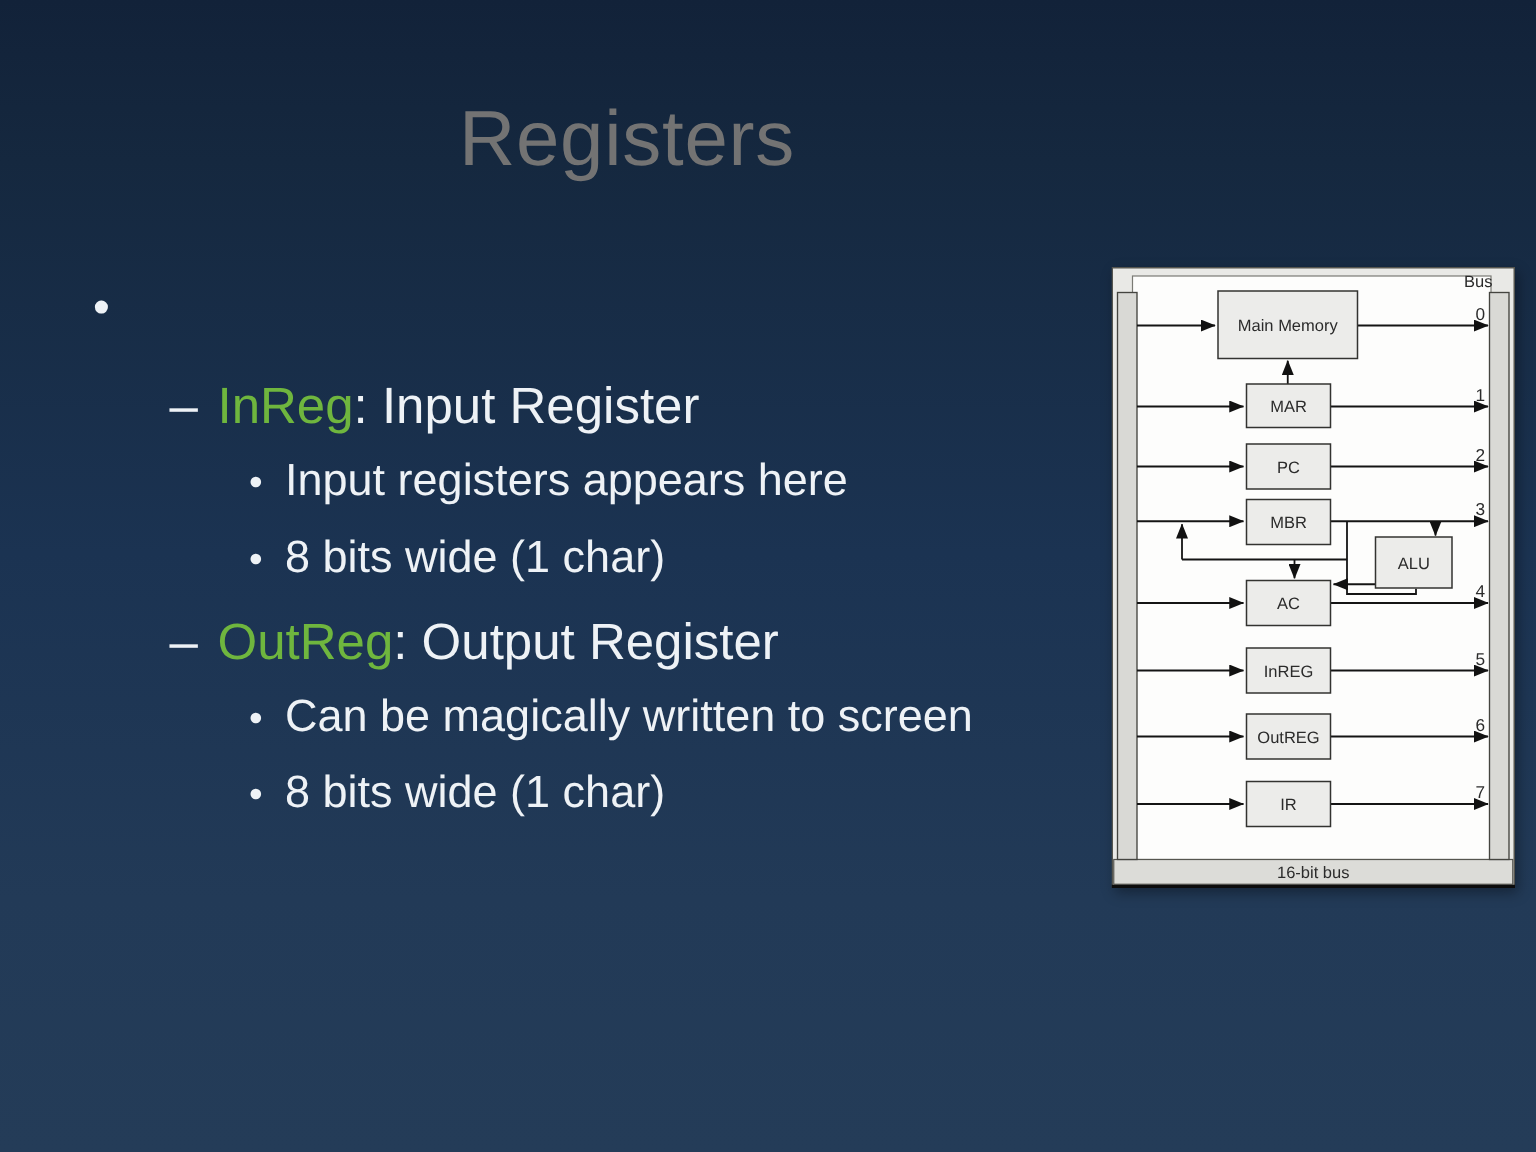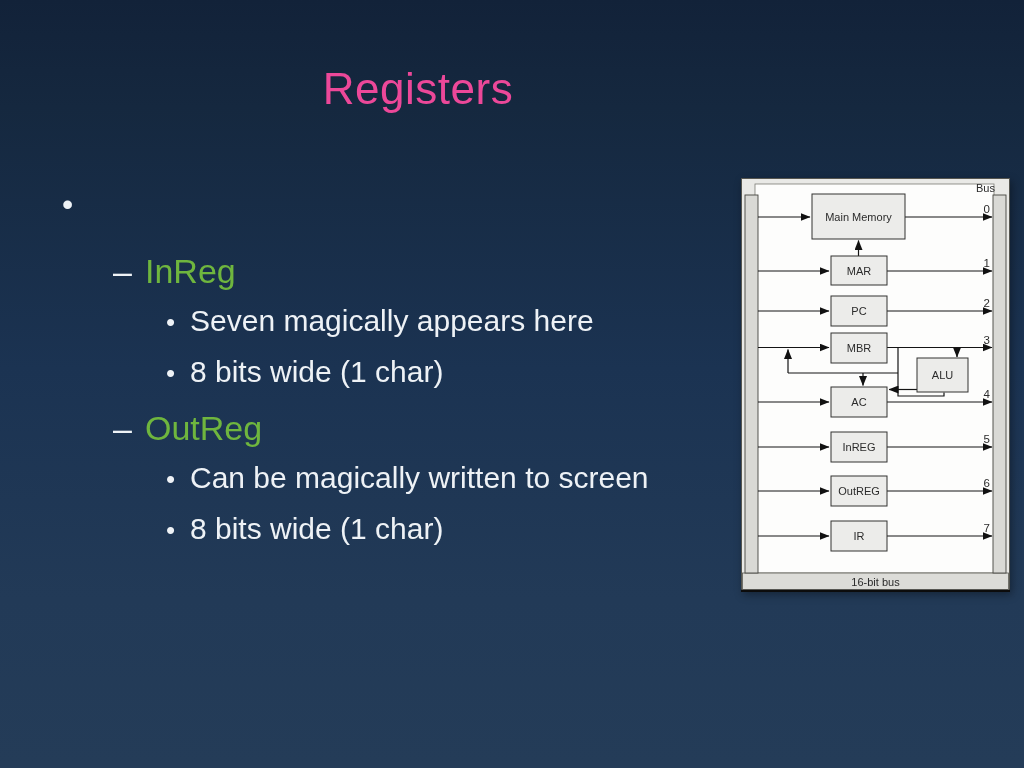--- a/index.html
+++ b/index.html
@@ -3,22 +3,22 @@
 <meta charset="utf-8">
 <style>
   html, body { margin:0; padding:0; }
   body {
     width:1024px; height:768px; overflow:hidden; position:relative;
     background: linear-gradient(180deg, #122239 0%, #15283f 14%, #1b3352 48%, #223a57 78%, #243c58 100%);
     font-family:"Liberation Sans", sans-serif;
   }
   .title {
     position:absolute; top:64px; left:0; width:836px;
-    text-align:center; font-size:44px; font-weight:400; line-height:1.15;
-    color:#ec4899; margin:0; letter-spacing:0.5px;
+    text-align:center; font-size:52px; font-weight:400; line-height:1.15;
+    color:#737373; margin:0; letter-spacing:0.5px;
   }
   .row {
     position:absolute; display:flex; align-items:baseline;
     color:#eef2f6; white-space:nowrap; line-height:1.18;
   }
   .l1 { font-size:38px; }
   .l2 { font-size:34px; }
   .l3 { font-size:30px; }
   .marker { flex:0 0 auto; display:inline-block; }
   .l1 .marker { width:38px; font-size:32px; }
@@ -39,35 +39,37 @@
 
 <div>
 
   <div class="row l1" style="left:62px; top:186px;">
     <span class="marker">•</span>
   </div>
 
   <div class="row l2" style="left:113px; top:251px;">
     <span class="marker">–</span>
     <span class="green">InReg</span>
+    <span> : Input Register</span>
   </div>
 
   <div class="row l3" style="left:166px; top:303px;">
     <span class="marker">•</span>
-    <span>Seven magically appears here</span>
+    <span>Input registers appears here</span>
   </div>
 
   <div class="row l3" style="left:166px; top:354px;">
     <span class="marker">•</span>
     <span>8 bits wide (1 char)</span>
   </div>
 
   <div class="row l2" style="left:113px; top:408px;">
     <span class="marker">–</span>
     <span class="green">OutReg</span>
+    <span> : Output Register</span>
   </div>
 
   <div class="row l3" style="left:166px; top:460px;">
     <span class="marker">•</span>
     <span>Can be magically written to screen</span>
   </div>
 
   <div class="row l3" style="left:166px; top:511px;">
     <span class="marker">•</span>
     <span>8 bits wide (1 char)</span>

